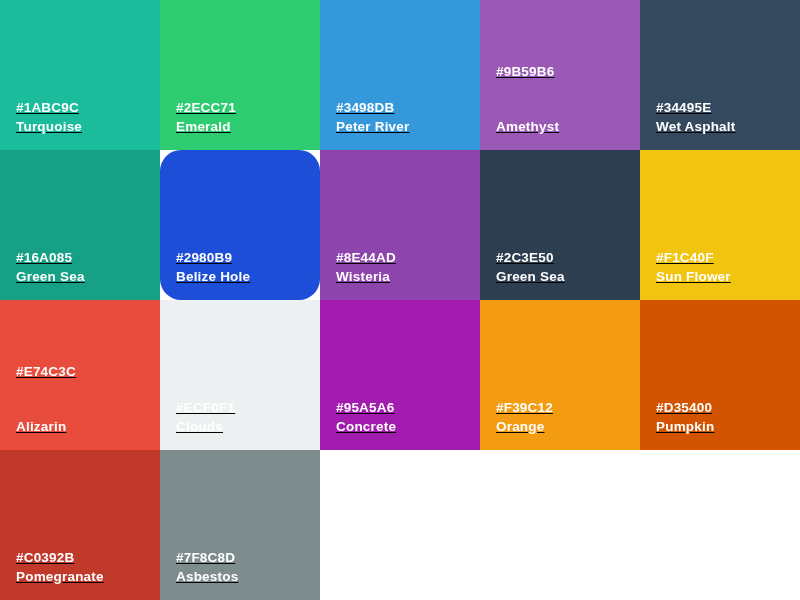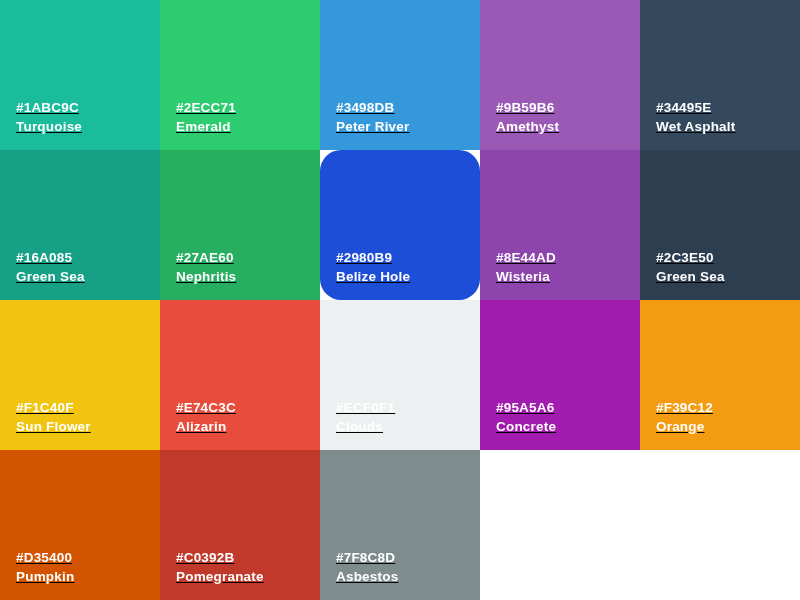--- a/index.html
+++ b/index.html
@@ -56,53 +56,49 @@
       <span class="swatch-name">Turquoise</span>
     </div>
     <div class="swatch" style="background-color: rgb(46, 204, 113);">
       <span class="swatch-hex">#2ECC71</span>
       <span class="swatch-name">Emerald</span>
     </div>
     <div class="swatch" style="background-color: rgb(52, 152, 219);">
       <span class="swatch-hex">#3498DB</span>
       <span class="swatch-name">Peter River</span>
     </div>
-    <div class="swatch" style="background-color: rgb(155, 89, 182);">
+    <div class="swatch" style="background-color: rgb(155, 89, 182); gap: 36px;">
       <span class="swatch-hex">#9B59B6</span>
       <span class="swatch-name">Amethyst</span>
     </div>
     <div class="swatch" style="background-color: rgb(52, 73, 94);">
       <span class="swatch-hex">#34495E</span>
       <span class="swatch-name">Wet Asphalt</span>
     </div>
     <div class="swatch" style="background-color: rgb(22, 160, 133);">
       <span class="swatch-hex">#16A085</span>
       <span class="swatch-name">Green Sea</span>
-    </div>
-    <div class="swatch" style="background-color: rgb(39, 174, 96);">
-      <span class="swatch-hex">#27AE60</span>
-      <span class="swatch-name">Nephritis</span>
     </div>
     <div class="swatch" style="background-color: #1d4ed8; border-radius: 21px;">
       <span class="swatch-hex">#2980B9</span>
       <span class="swatch-name">Belize Hole</span>
     </div>
     <div class="swatch" style="background-color: rgb(142, 68, 173);">
       <span class="swatch-hex">#8E44AD</span>
       <span class="swatch-name">Wisteria</span>
     </div>
     <div class="swatch" style="background-color: rgb(44, 62, 80);">
       <span class="swatch-hex">#2C3E50</span>
       <span class="swatch-name">Green Sea</span>
     </div>
     <div class="swatch" style="background-color: rgb(241, 196, 15);">
       <span class="swatch-hex">#F1C40F</span>
       <span class="swatch-name">Sun Flower</span>
     </div>
-    <div class="swatch" style="background-color: rgb(231, 76, 60);">
+    <div class="swatch" style="background-color: rgb(231, 76, 60); gap: 36px;">
       <span class="swatch-hex">#E74C3C</span>
       <span class="swatch-name">Alizarin</span>
     </div>
     <div class="swatch" style="background-color: rgb(236, 240, 241);">
       <span class="swatch-hex">#ECF0F1</span>
       <span class="swatch-name">Clouds</span>
     </div>
     <div class="swatch" style="background-color: #a21caf;">
       <span class="swatch-hex">#95A5A6</span>
       <span class="swatch-name">Concrete</span>

